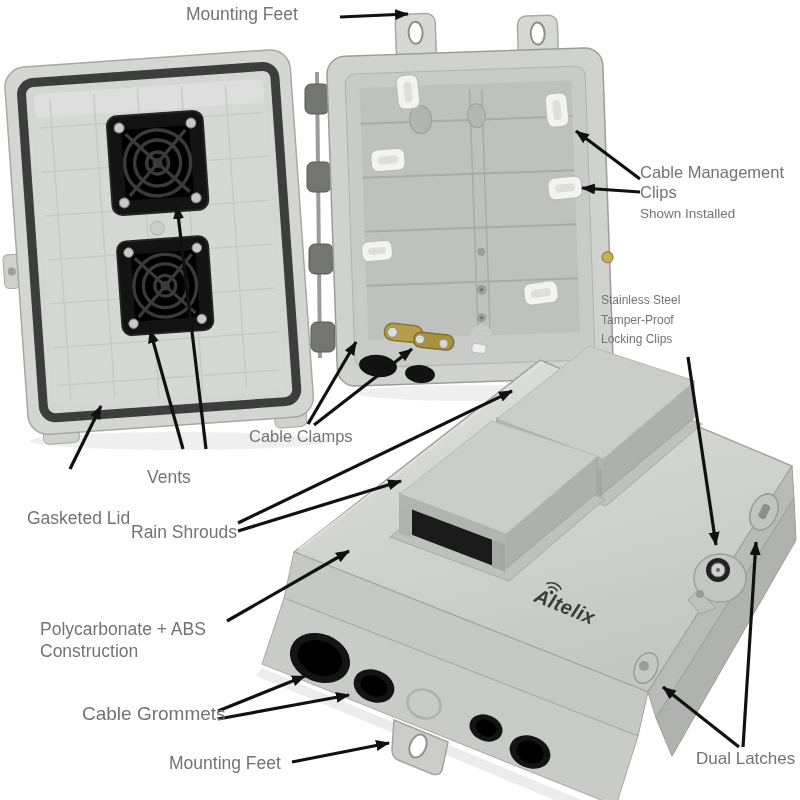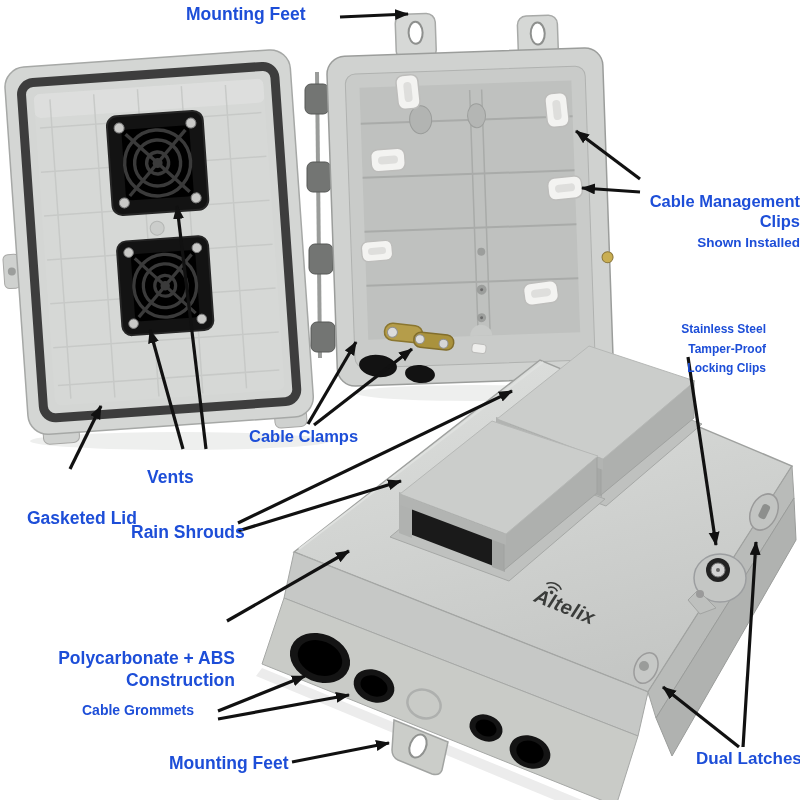--- a/index.html
+++ b/index.html
@@ -1,31 +1,31 @@
 <!DOCTYPE html>
 <html><head>
 <meta charset="utf-8">
 <style>
   html,body{margin:0;padding:0;background:#fff;}
   .stage{position:relative;width:800px;height:800px;background:#ffffff;overflow:hidden;
          font-family:"Liberation Sans",sans-serif;}
   .stage svg{position:absolute;left:0;top:0;}
-  .lbl{position:absolute;z-index:5;color:#1d4ed8;font-weight:bold;font-size:17.5px;
+  .lbl{position:absolute;z-index:5;color:#737373;font-weight:normal;font-size:17.5px;
        line-height:1.12;white-space:nowrap;}
-  .lbl.center{text-align:right;white-space:normal;margin-top:29px;}
+  .lbl.center{text-align:left;white-space:normal;}
   #lb-cmc{left:640px;top:162px;width:160px;font-size:16.5px;line-height:20px;}
   #lb-cmc .sub{font-size:13.5px;margin-top:2px;}
   #lb-screw{left:601px;top:291px;width:165px;font-size:12px;line-height:19.5px;}
   #lb-mf-top{left:186px;top:5px;}
   #lb-clamps{left:237px;top:427px;font-size:16.5px;margin-left:12px;}
   #lb-vents{left:147px;top:468px;}
   #lb-lid{left:27px;top:488px;margin-top:21px;}
   #lb-shrouds{left:131px;top:523px;}
   #lb-constr{left:40px;top:618px;width:195px;line-height:22px;}
-  #lb-grommets{left:82px;top:703px;font-size:14px;}
+  #lb-grommets{left:82px;top:703px;font-size:19px;}
   #lb-mf-bot{left:169px;top:754px;}
   #lb-latches{left:696px;top:749px;font-size:17px;}
 </style>
 </head>
 <body>
 
 <div class="stage">
 
 <svg width="800" height="800" viewBox="0 0 800 800">
   <defs>

